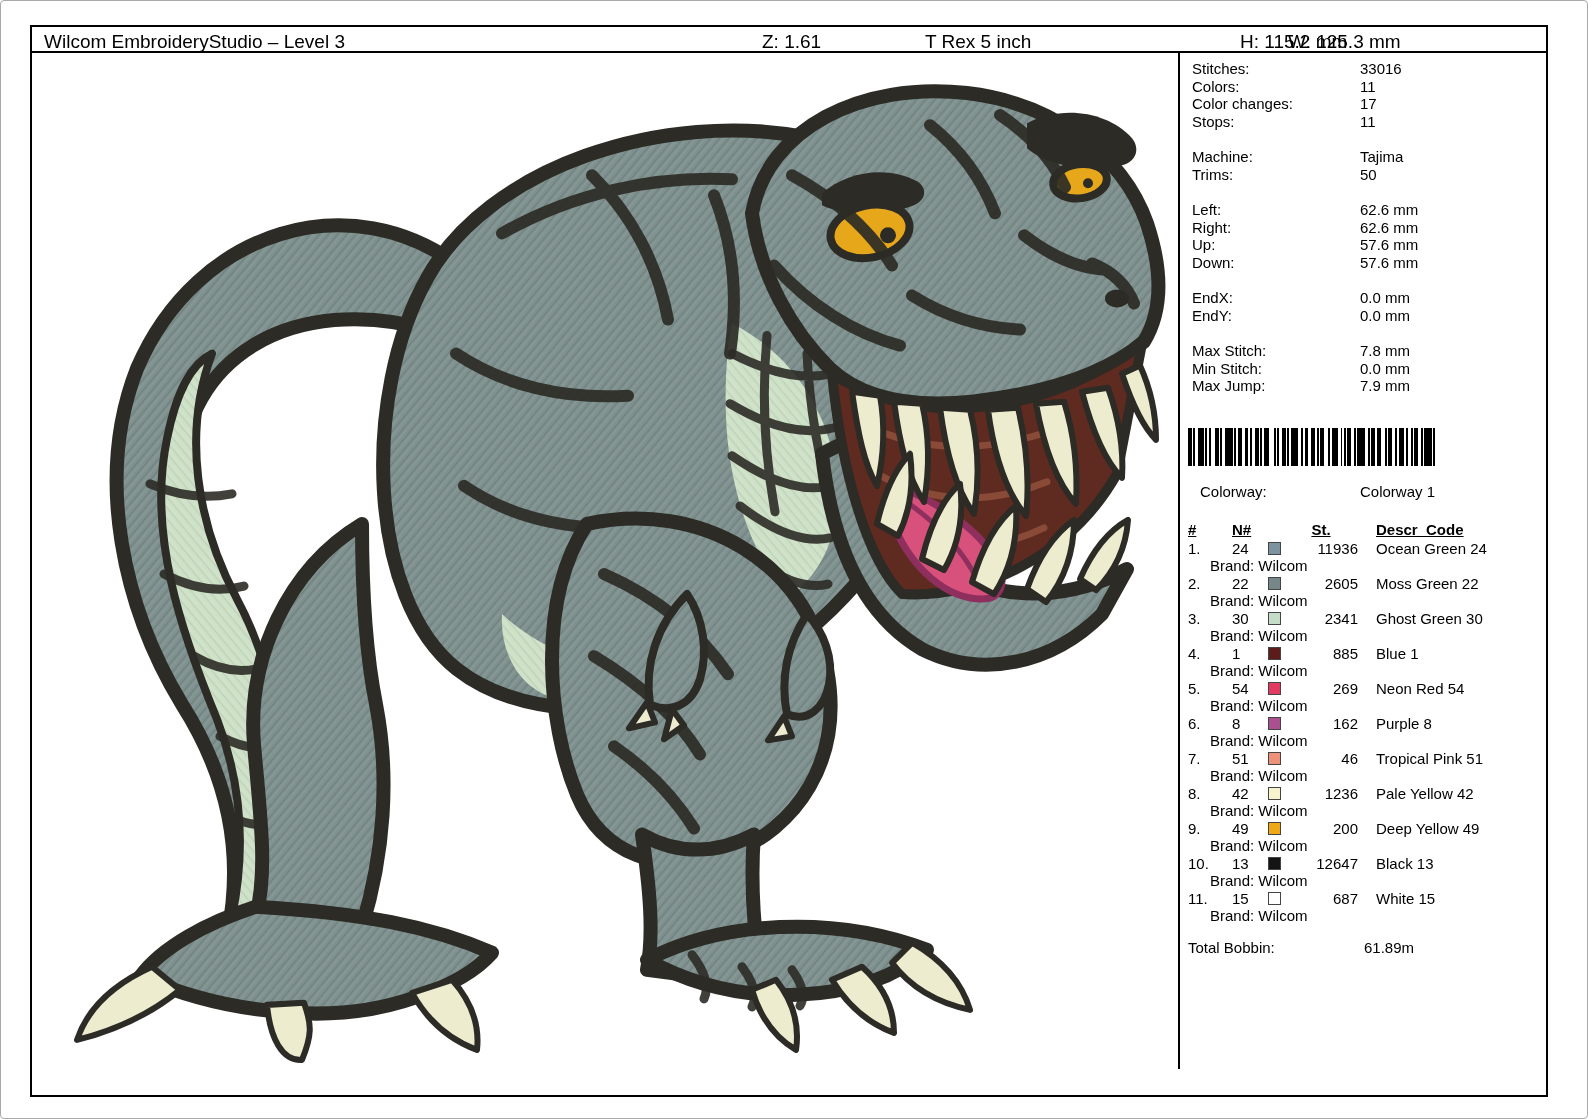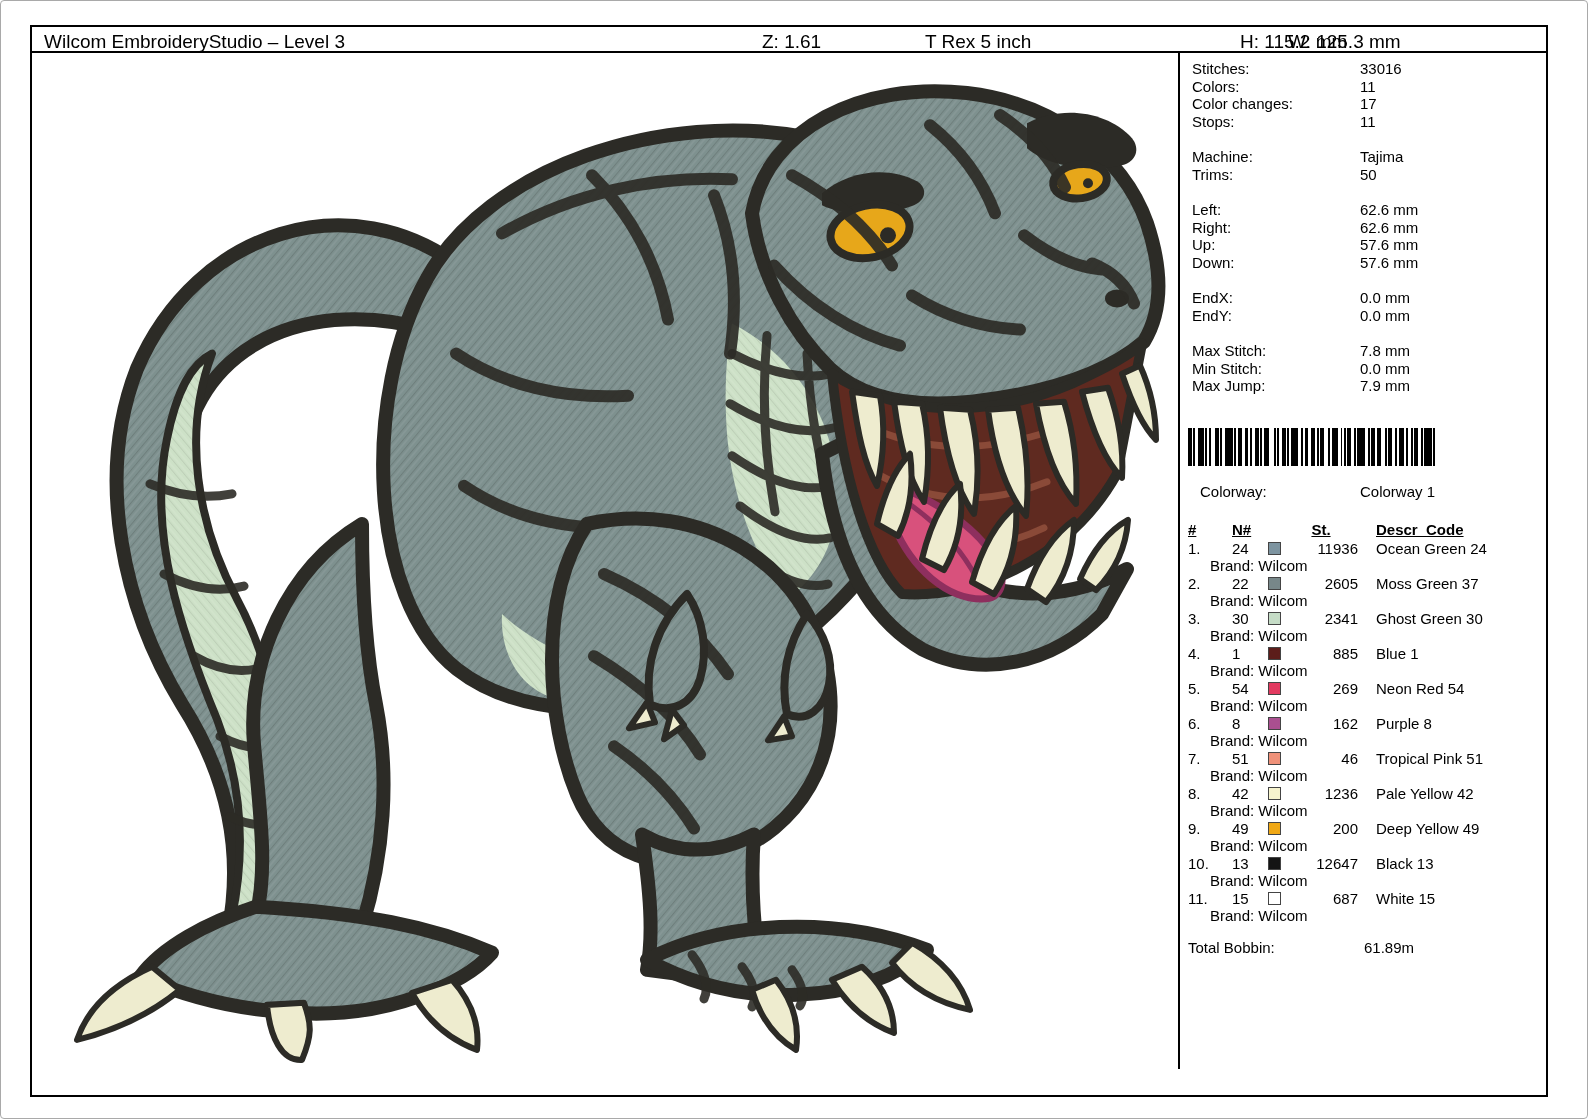--- a/index.html
+++ b/index.html
@@ -236,21 +236,21 @@
     <span class="color-swatch" style="background: rgb(125, 148, 160);"></span>
     <span class="row-st">11936</span>
     <span class="row-descr">Ocean Green 24</span>
     <span class="row-brand">Brand: Wilcom</span>
   </div>
         <div class="thread-row">
     <span class="row-num">2.</span>
     <span class="row-n">22</span>
     <span class="color-swatch" style="background: rgb(119, 135, 137);"></span>
     <span class="row-st">2605</span>
-    <span class="row-descr">Moss Green 37</span>
+    <span class="row-descr">Moss Green 22</span>
     <span class="row-brand">Brand: Wilcom</span>
   </div>
         <div class="thread-row">
     <span class="row-num">3.</span>
     <span class="row-n">30</span>
     <span class="color-swatch" style="background: rgb(197, 220, 198);"></span>
     <span class="row-st">2341</span>
     <span class="row-descr">Ghost Green 30</span>
     <span class="row-brand">Brand: Wilcom</span>
   </div>

